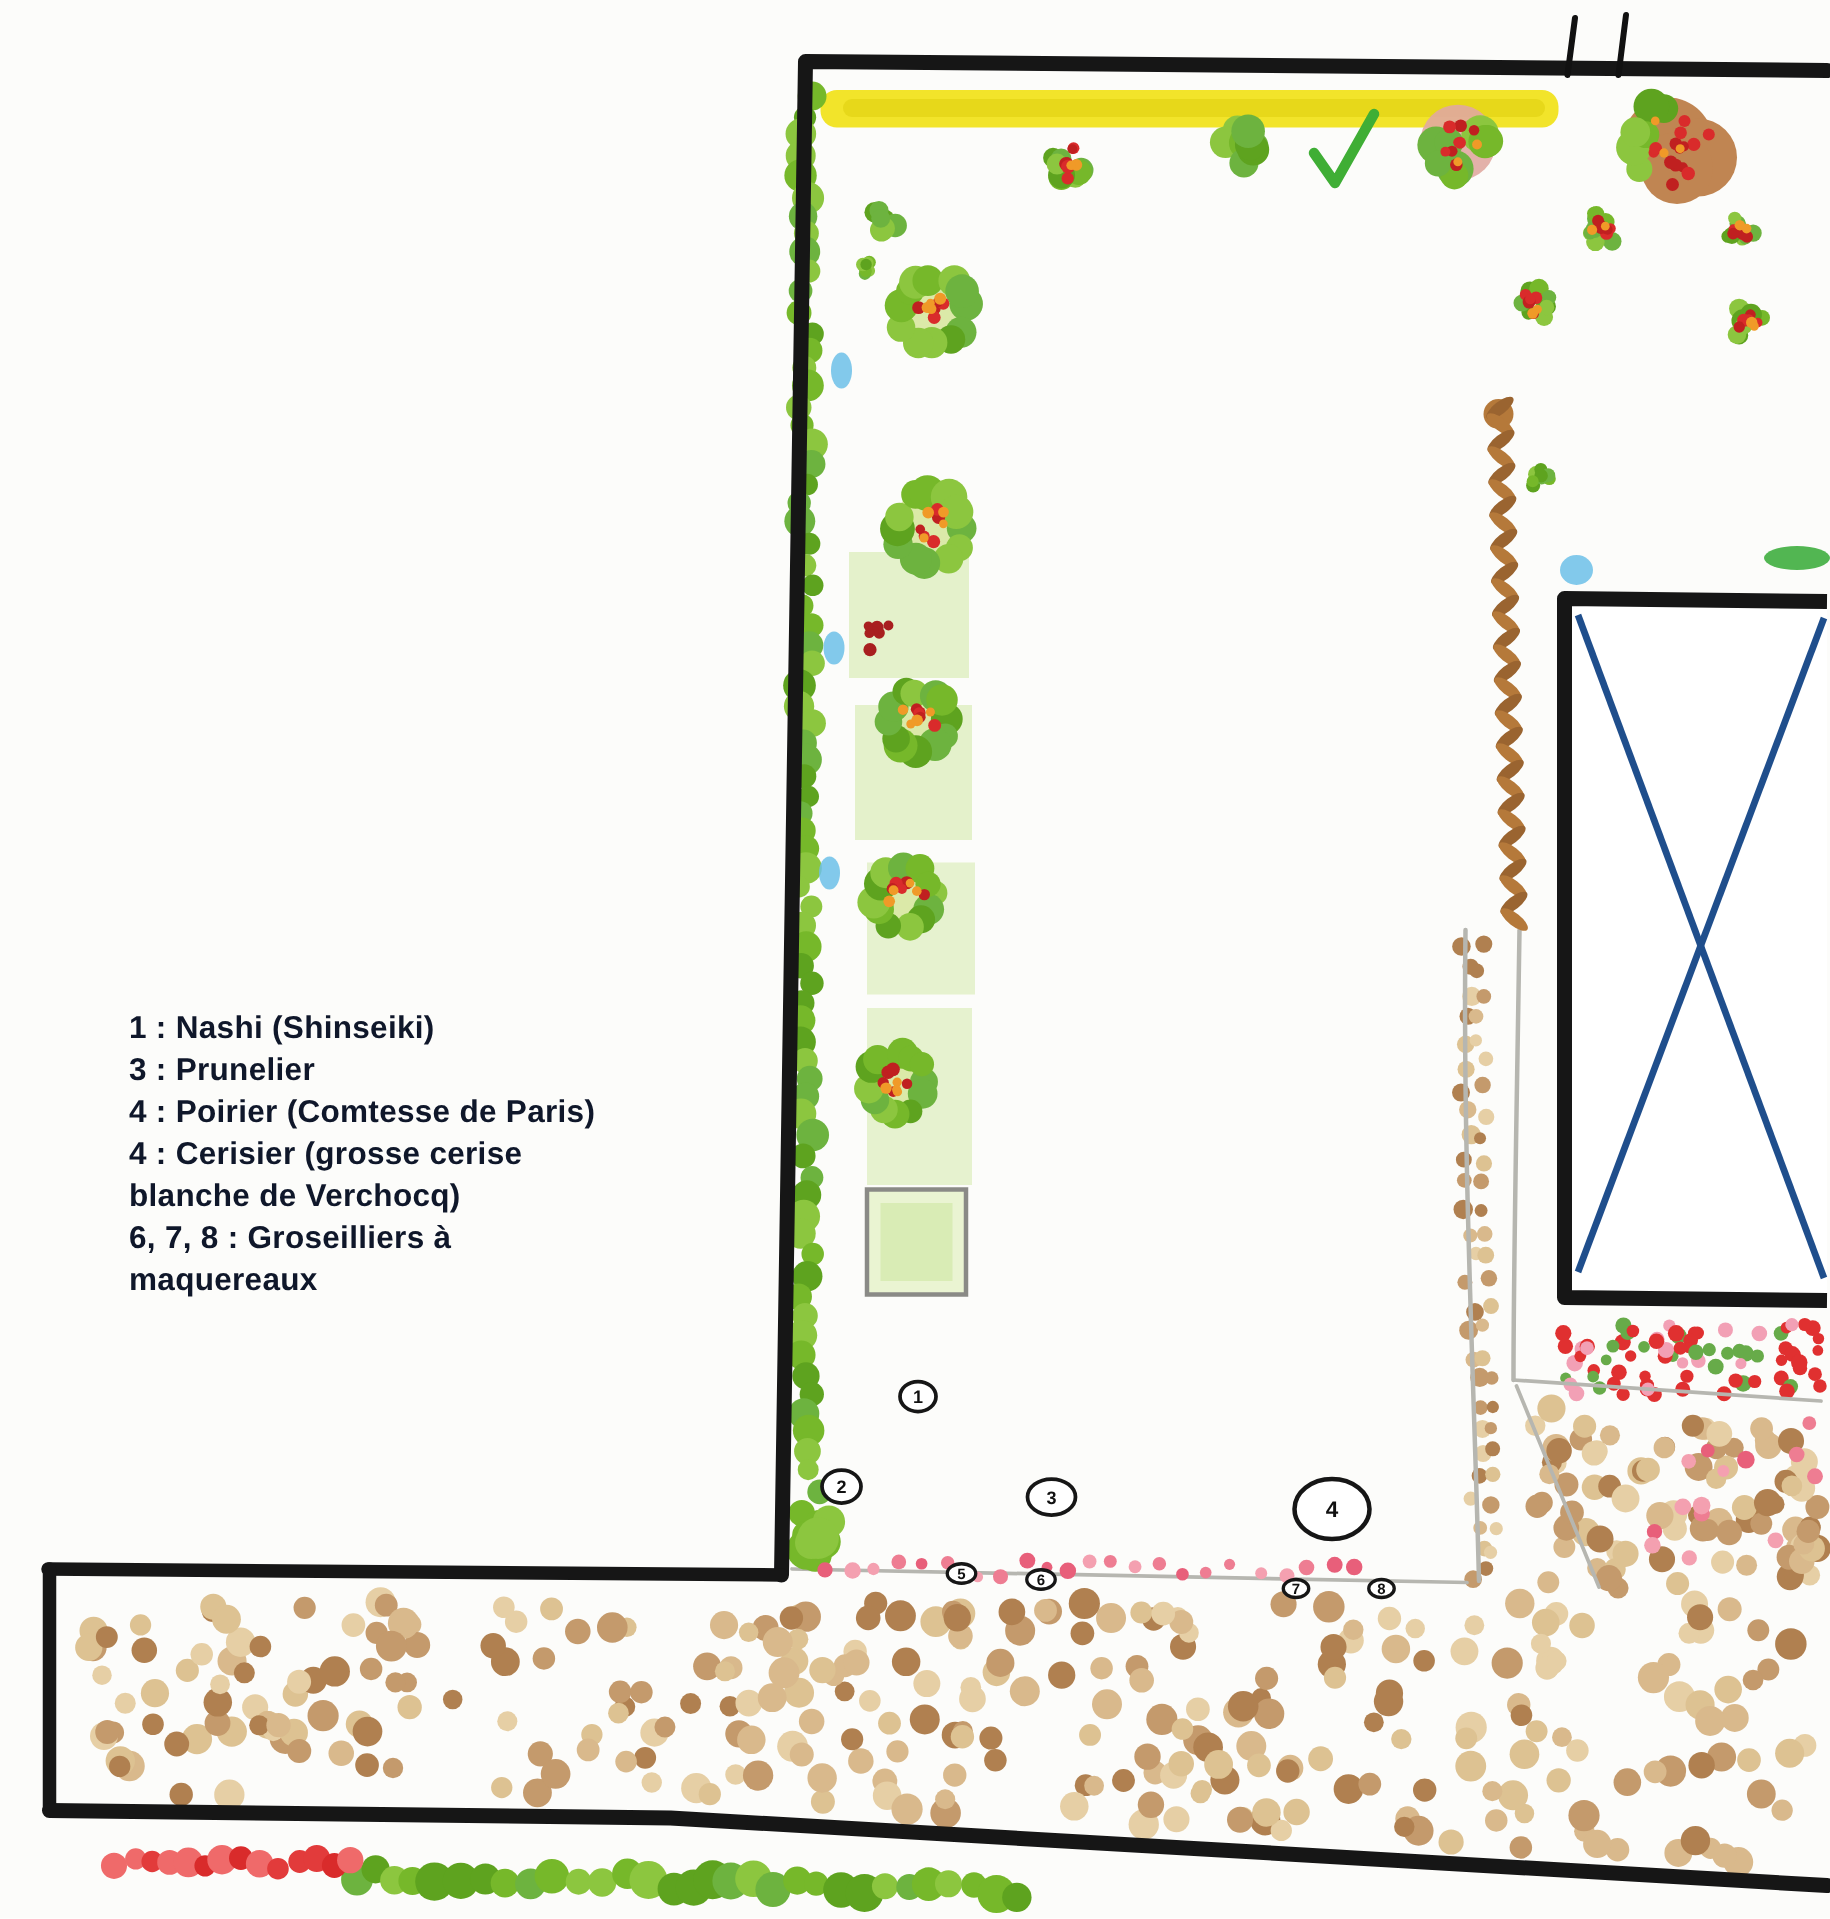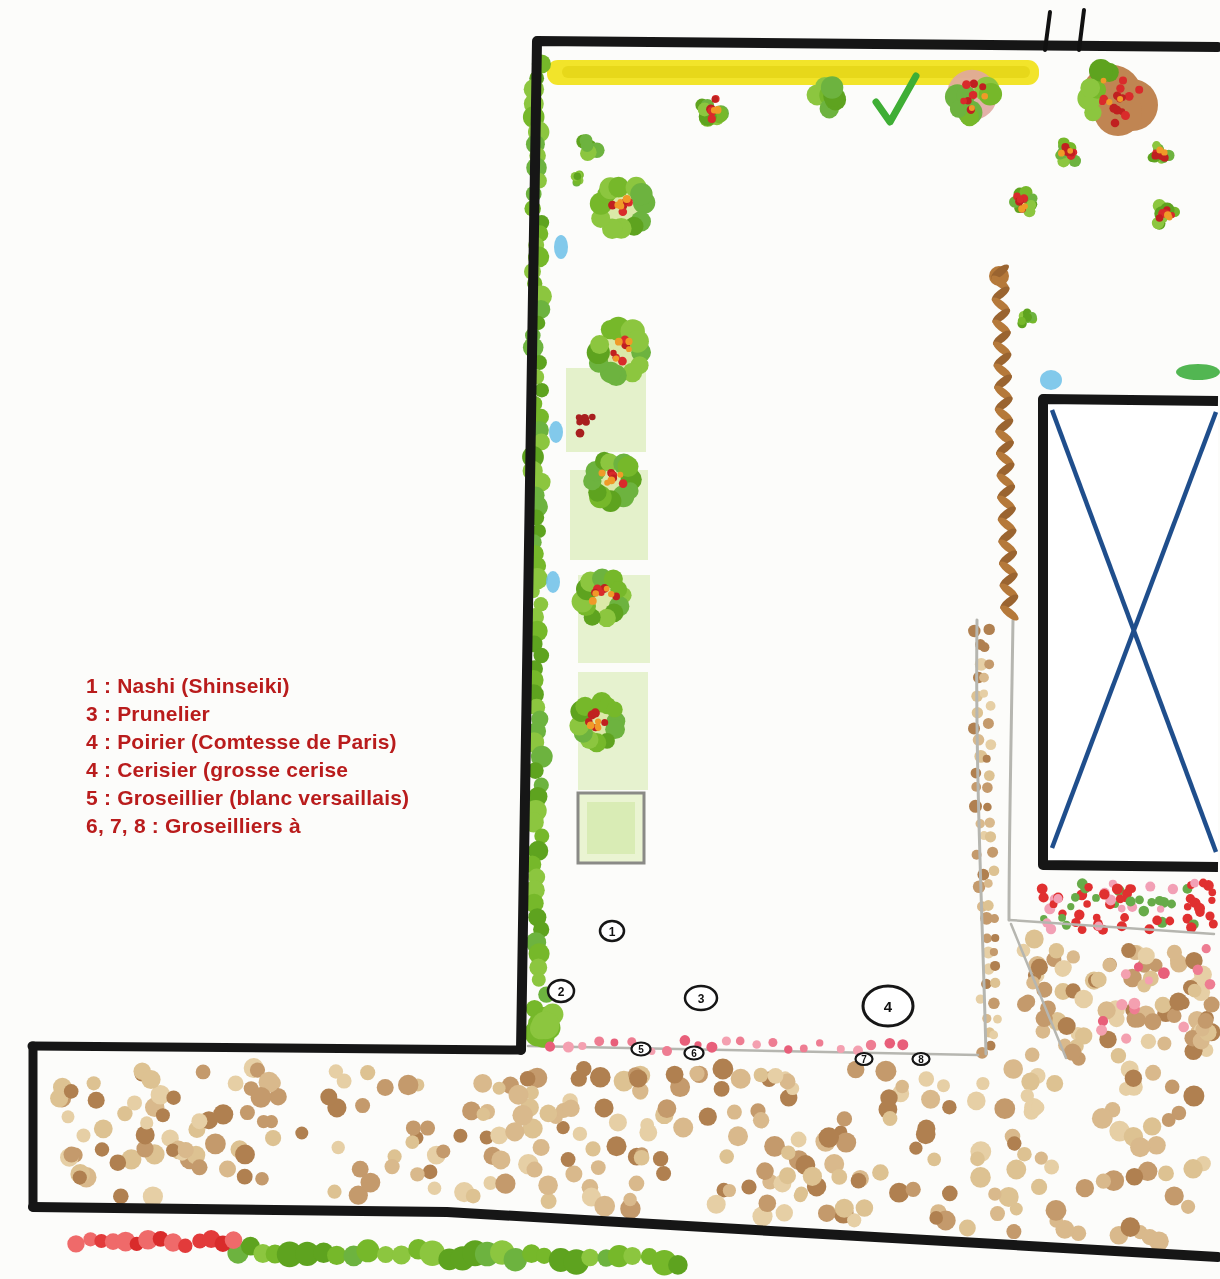--- a/index.html
+++ b/index.html
@@ -3,21 +3,21 @@
 <meta charset="utf-8">
 <style>
   html,body{margin:0;padding:0;background:#ffffff;}
   .page{
     position:relative;width:1220px;height:1279px;overflow:hidden;
     background:#fcfcfa;font-family:"Liberation Sans",sans-serif;
   }
   .page svg{position:absolute;left:0;top:0;}
   .legend{position:absolute;left:86px;top:672px;z-index:5;width:400px;}
   .legend-line{
-    font-size:21px;font-weight:700;line-height:28px;color:#b91c1c;
+    font-size:21px;font-weight:700;line-height:28px;color:#0f172a;
     letter-spacing:.2px;white-space:nowrap;
   }
   .marker-num{font-family:"Liberation Sans",sans-serif;font-weight:700;fill:#111;}
 </style>
 </head>
 <body>
 
 <div class="page">
 
   <svg width="1220" height="1279" viewBox="0 0 1220 1279">
@@ -1127,17 +1127,18 @@
         <text class="marker-num" font-size="10" text-anchor="middle" y="3.5">8</text>
       </g>
     </g>
   </svg>
 
   <div class="legend">
     <div class="legend-line">1 : Nashi (Shinseiki)</div>
     <div class="legend-line">3 : Prunelier</div>
     <div class="legend-line">4 : Poirier (Comtesse de Paris)</div>
     <div class="legend-line">4 : Cerisier (grosse cerise</div>
-    <div class="legend-line">5 : Groseillier (blanc versaillais)</div>
+    <div class="legend-line">blanche de Verchocq)</div>
     <div class="legend-line">6, 7, 8 : Groseilliers à</div>
+    <div class="legend-line">maquereaux</div>
   </div>
 
 </div>
 
 </body></html>

